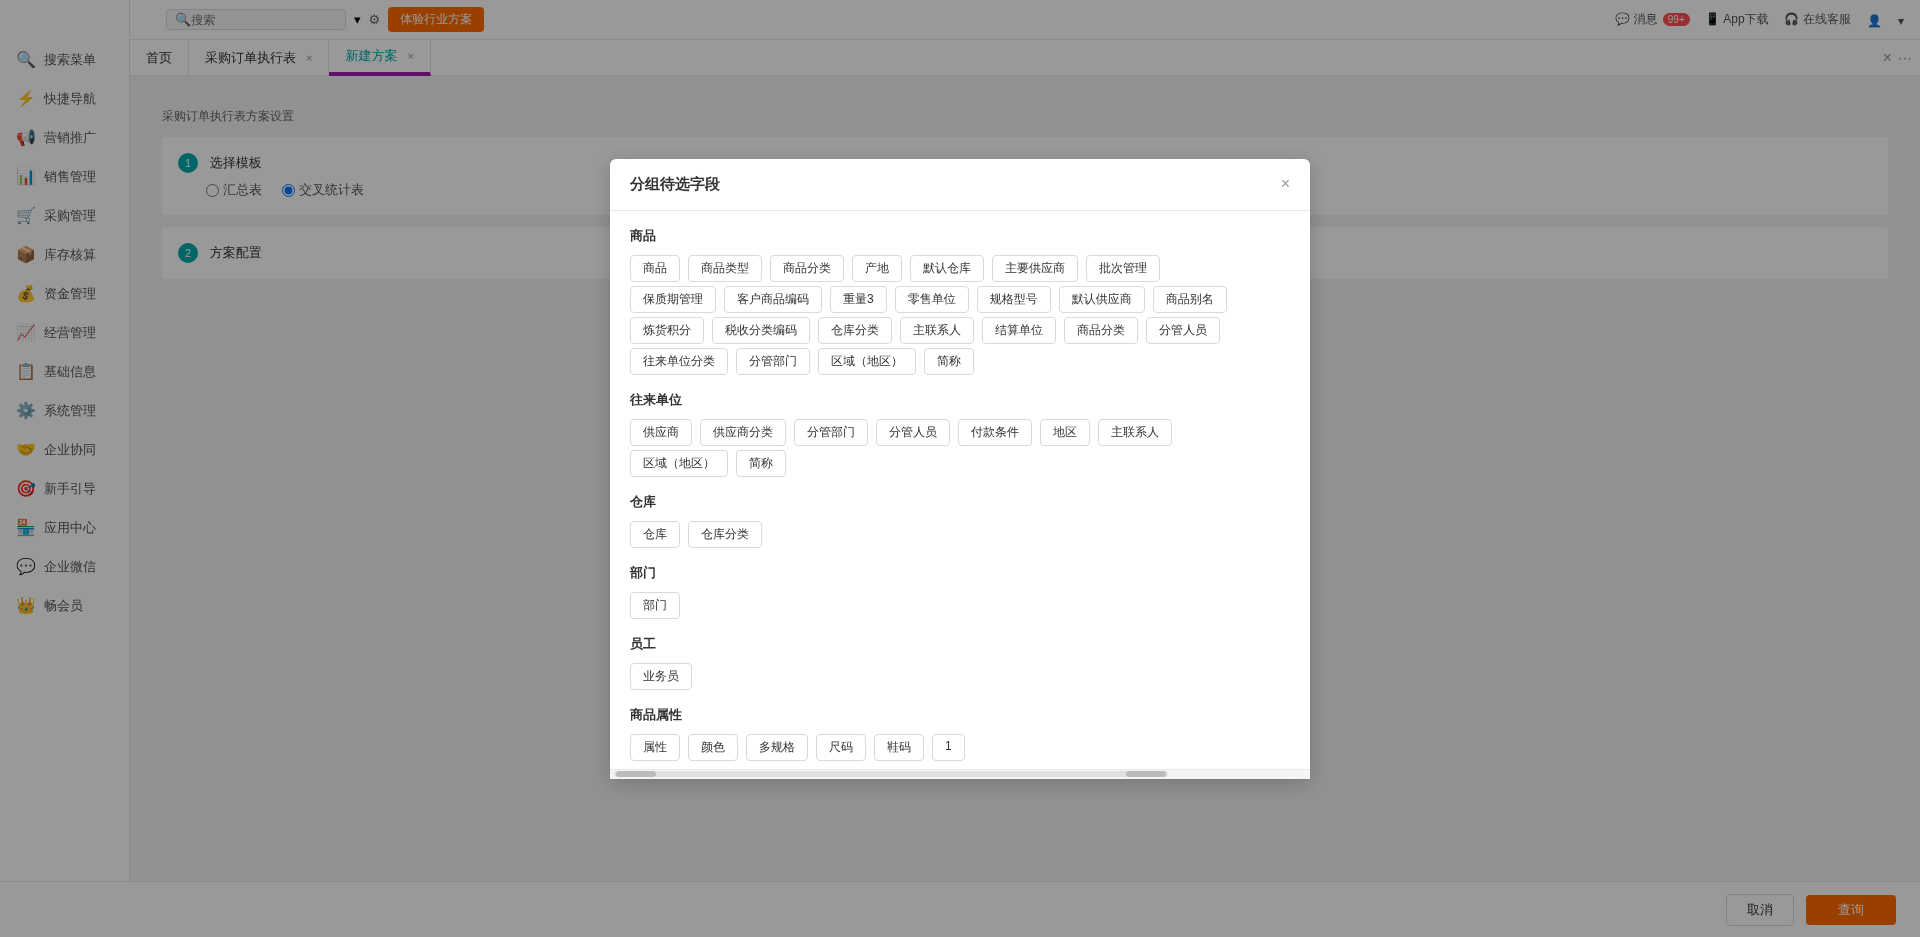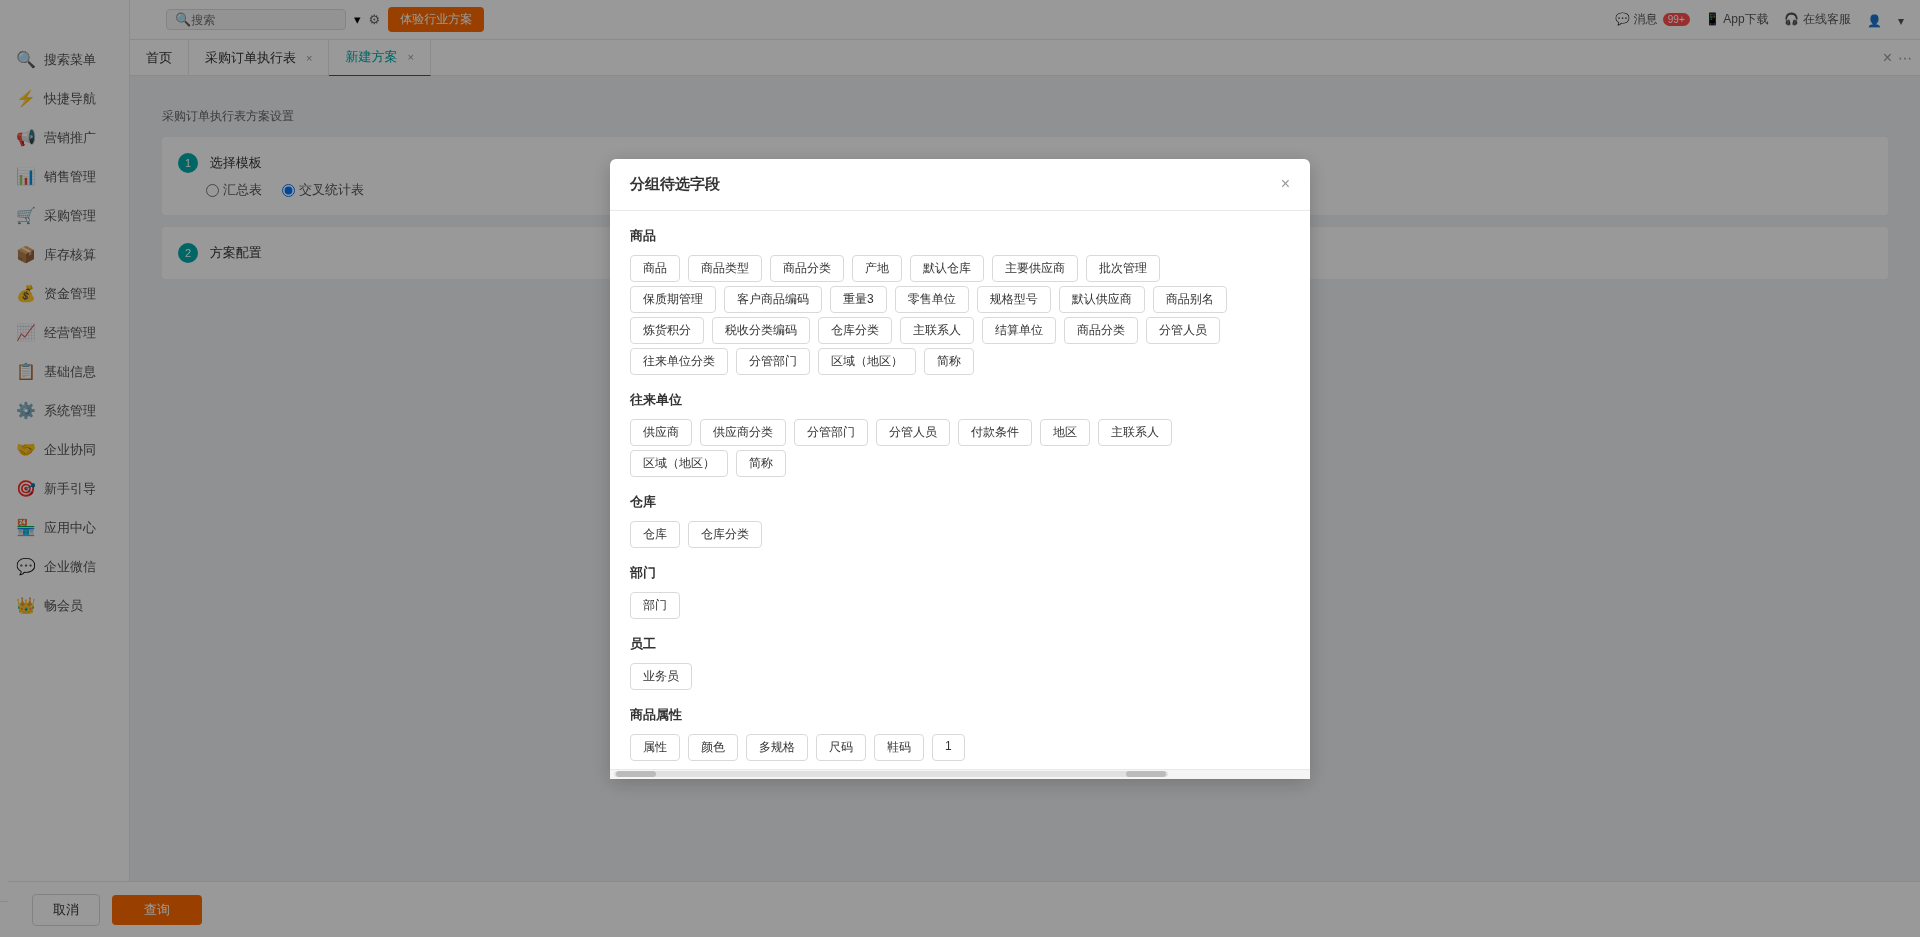--- a/index.html
+++ b/index.html
@@ -78,21 +78,21 @@
       height: 36px;
       padding: 0 16px;
       display: flex; align-items: center; gap: 6px;
       cursor: pointer;
       font-size: 13px;
       color: #333;
       border-right: 1px solid #e8e8e8;
     }
     .tab-item.active {
       color: #00a8a8;
-      border-bottom: 1px solid #a21caf;
+      border-bottom: 4px solid #a21caf;
     }
     .tab-close { color: #999; font-size: 11px; margin-left: 4px; cursor: pointer; }
 
     
     .sidebar {
       position: fixed;
       top: 0; left: 0; bottom: 0;
       width: 130px;
       background: #fff;
       border-right: 1px solid #e8e8e8;
@@ -181,26 +181,27 @@
       padding: 4px 12px;
       font-size: 12px;
       color: #333;
       cursor: pointer;
       background: #fff;
     }
 
     
     .bottom-bar {
       position: fixed;
-      bottom: 0; left: 8px; right: 0;
+      bottom: 0; left: 0; right: 0;
       height: 56px;
       background: #fff;
       border-top: 1px solid #e8e8e8;
       display: flex;
       align-items: center;
+      justify-content: flex-end;
       padding: 0 24px;
       gap: 12px;
       z-index: 150;
     }
     .btn-cancel {
       border: 1px solid #d9d9d9;
       background: #fff;
       color: #333;
       padding: 6px 20px;
       border-radius: 4px;

